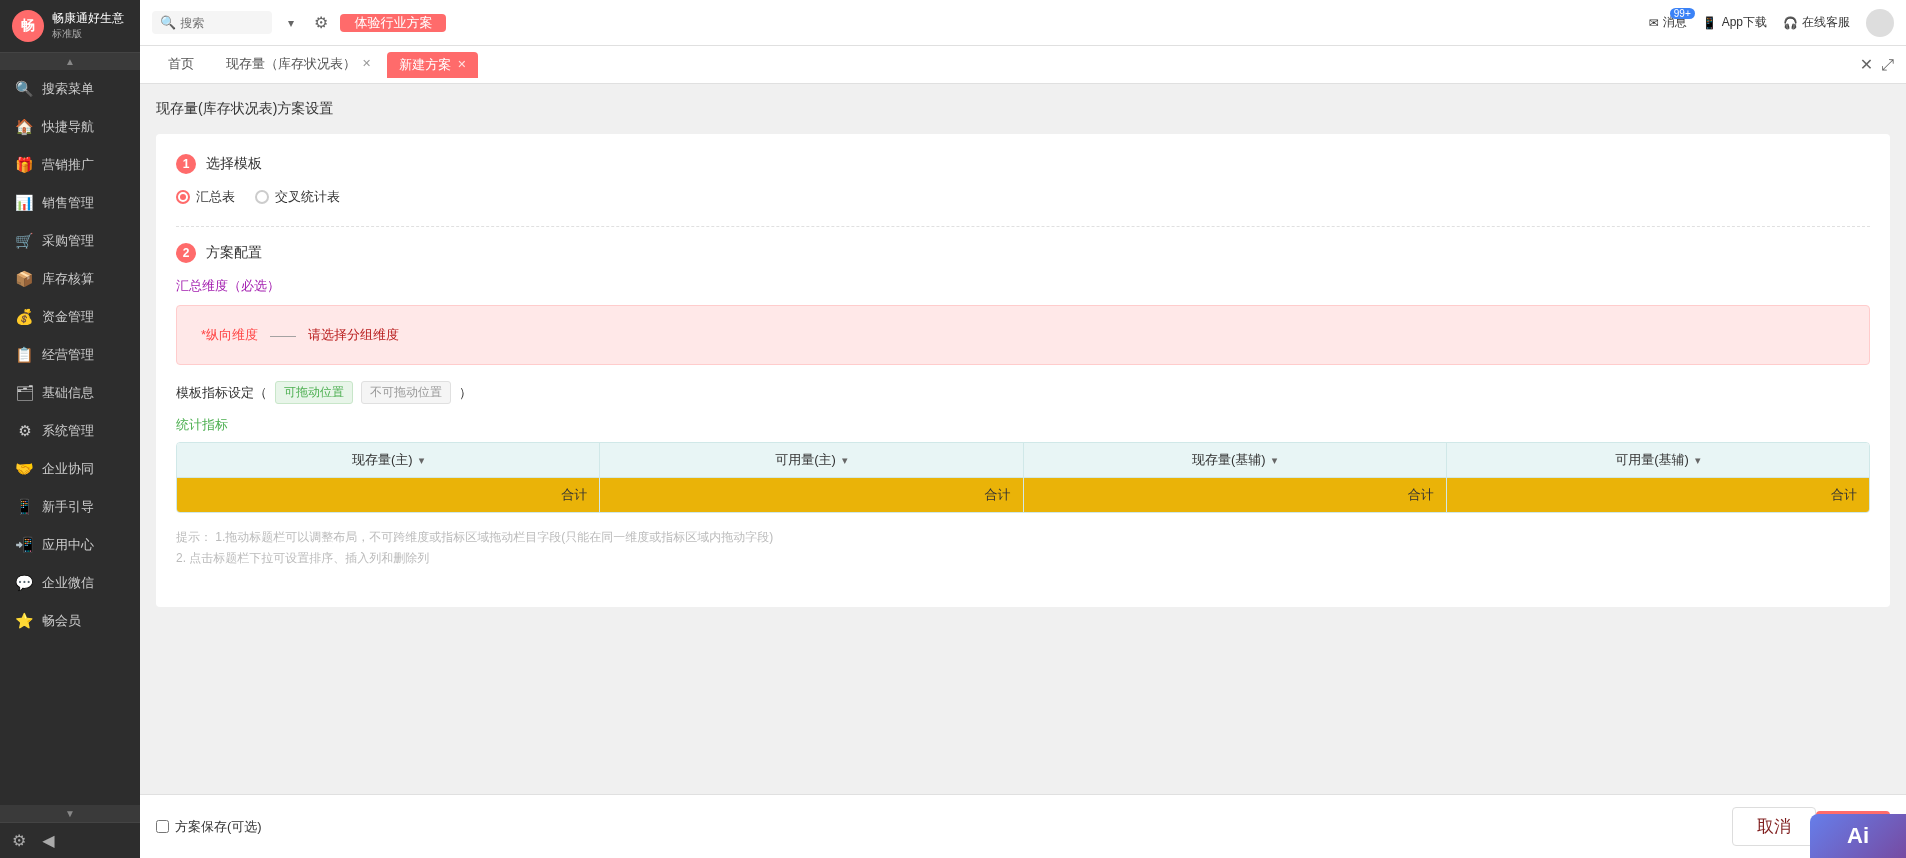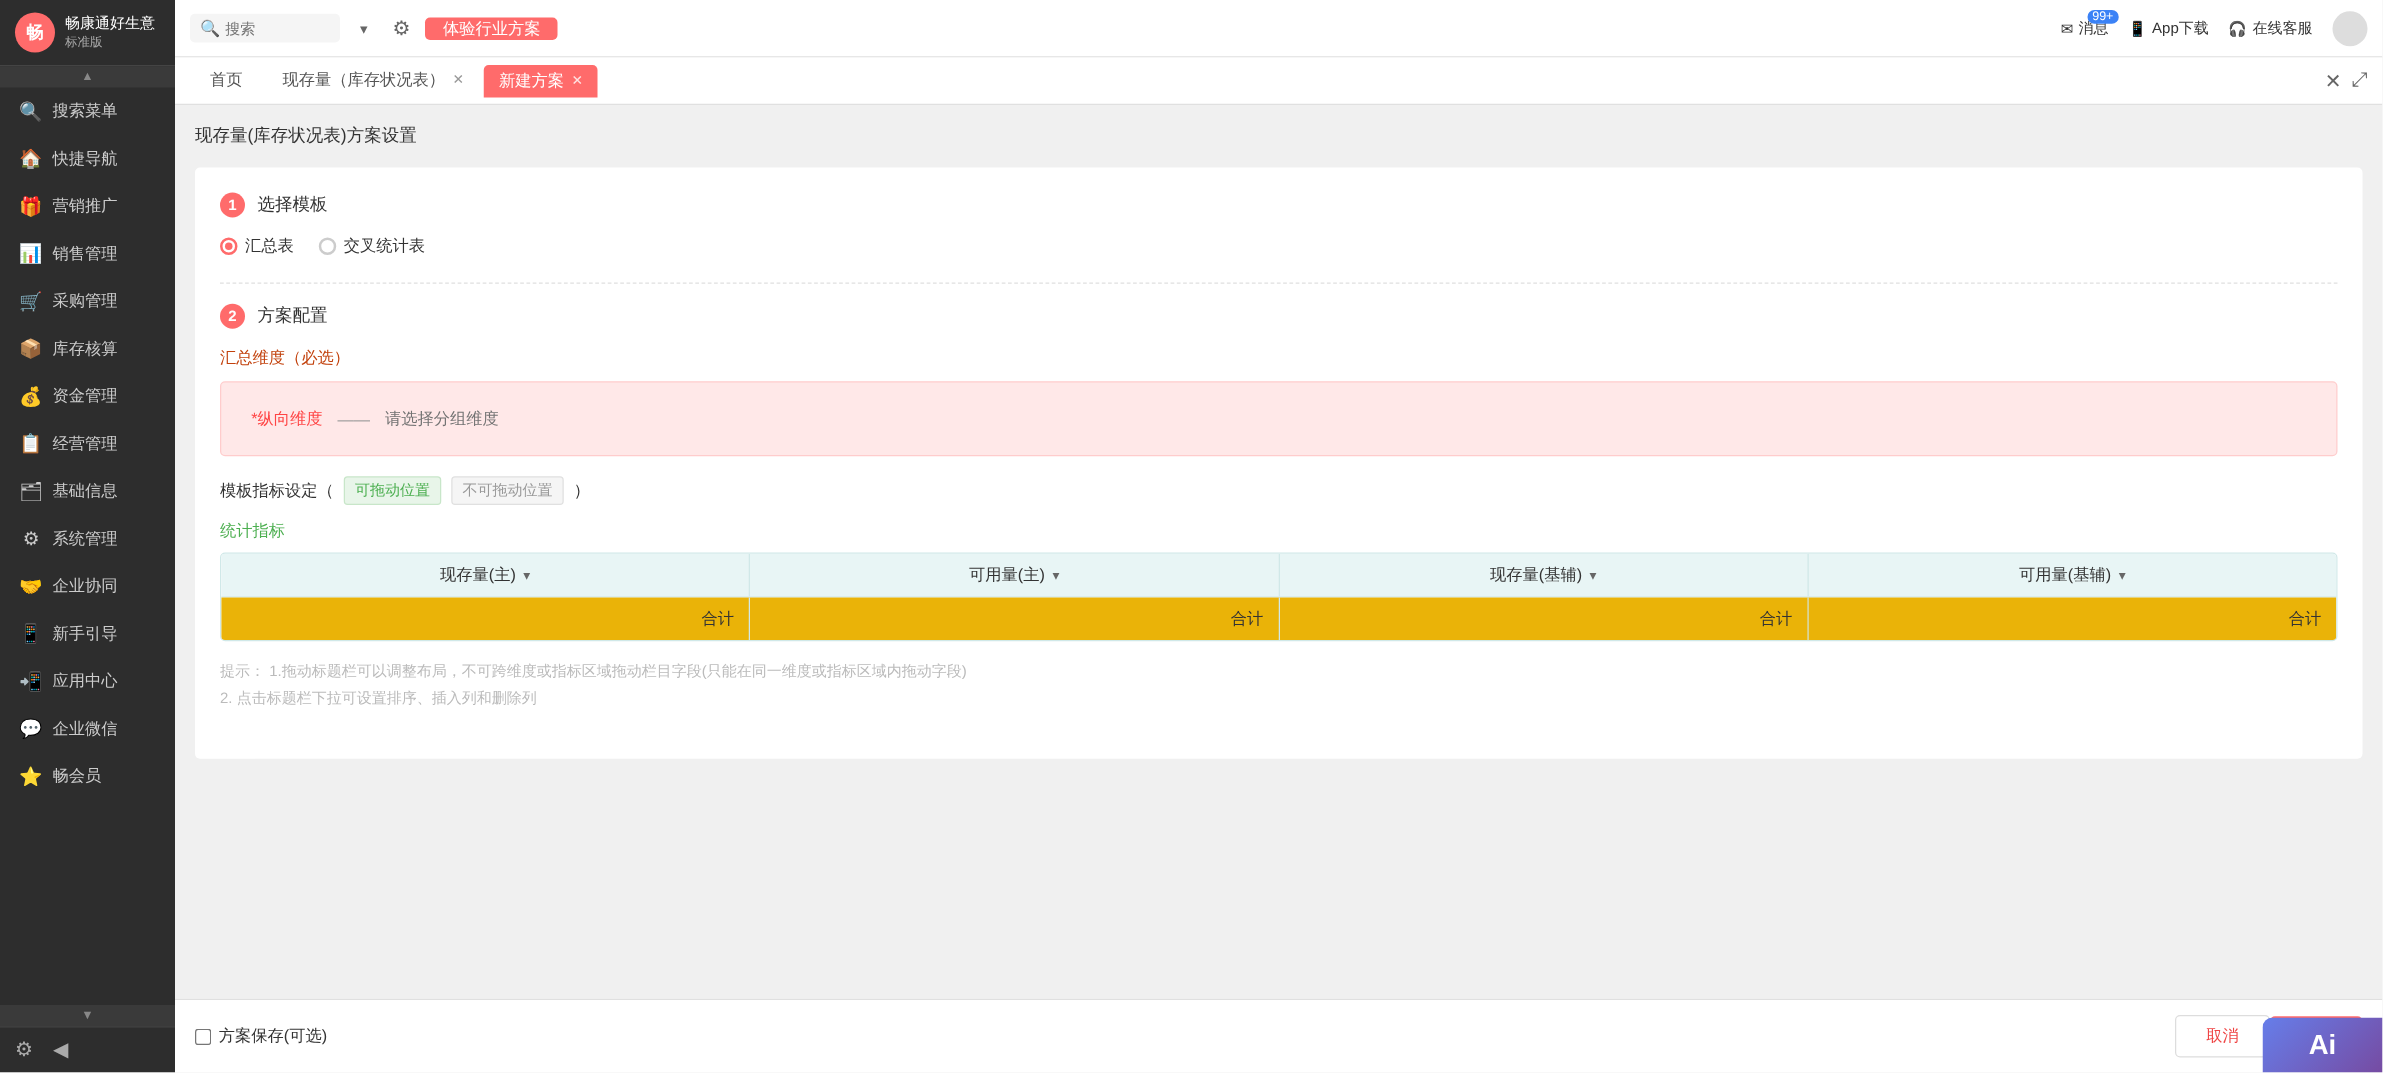--- a/index.html
+++ b/index.html
@@ -180,34 +180,34 @@
       display: flex; align-items: center; justify-content: center;
     }
     .radio-circle.checked { border-color: #ff6b6b; }
     .radio-circle.checked::after {
       content: ''; width: 6px; height: 6px; border-radius: 50%; background: #ff6b6b;
     }
 
     .divider { border: none; border-top: 1px dashed #e0e0e0; margin: 16px 0; }
 
     
-    .section-label { font-size: 13px; color: #c2410c; margin-bottom: 10px; }
+    .section-label { font-size: 13px; color: #a21caf; margin-bottom: 10px; }
 
     
     .dimension-area {
       background: #ffe8e8;
       border: 1px solid #ffcccc;
       border-radius: 4px;
       padding: 20px 24px;
       margin-bottom: 16px;
     }
     .dimension-row { display: flex; align-items: center; gap: 12px; }
     .dimension-required { color: #ff4444; font-size: 13px; }
     .dimension-divider { color: #999; font-size: 13px; }
-    .dimension-placeholder { color: #737373; font-size: 13px; }
+    .dimension-placeholder { color: #b91c1c; font-size: 13px; }
 
     
     .indicator-settings { margin-bottom: 16px; }
     .indicator-settings-label { font-size: 13px; color: #333; display: flex; align-items: center; gap: 8px; margin-bottom: 12px; }
     .indicator-tag {
       display: inline-block;
       background: #e8f5e9;
       border: 1px solid #c8e6c9;
       border-radius: 3px;
       padding: 2px 8px;
@@ -252,21 +252,21 @@
       display: flex;
       align-items: center;
       border-top: 1px solid #e0e0e0;
       flex-shrink: 0;
     }
     .footer-save-check { display: flex; align-items: center; gap: 6px; font-size: 13px; color: #333; }
     .footer-save-check input { cursor: pointer; }
     .footer-spacer { flex: 1; }
     .btn-cancel {
       background: white; border: 1px solid #ddd; border-radius: 4px;
-      padding: 7px 24px; font-size: 13px; color: #ef4444; cursor: pointer;
+      padding: 7px 24px; font-size: 17px; color: #7f1d1d; cursor: pointer;
     }
     .btn-query {
       background: #ff6b6b; border: none; border-radius: 4px;
       padding: 7px 24px; font-size: 13px; color: white; cursor: pointer;
     }
 
     
     .ai-float {
       position: fixed;
       bottom: 0; right: 0;

